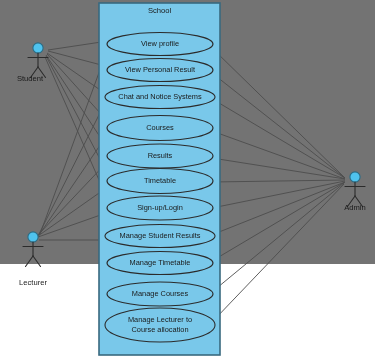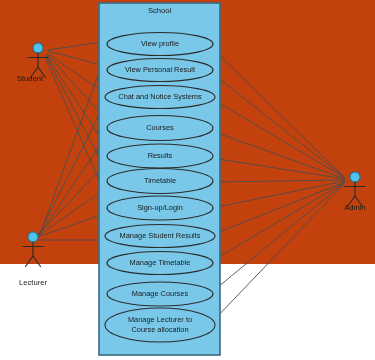--- a/index.html
+++ b/index.html
@@ -11,21 +11,21 @@
   body {
     width: 375px;
     height: 360px;
     overflow: hidden;
     font-family: "Liberation Sans", sans-serif;
   }
   #diagram-root {
     position: relative;
     width: 375px;
     height: 264px;
-    background: #c2410c;
+    background: #737373;
   }
   svg#uml-canvas {
     display: block;
     width: 375px;
     height: 360px;
   }
   .assoc-line {
     stroke: #4d4d4d;
     stroke-width: 0.9;
     fill: none;

